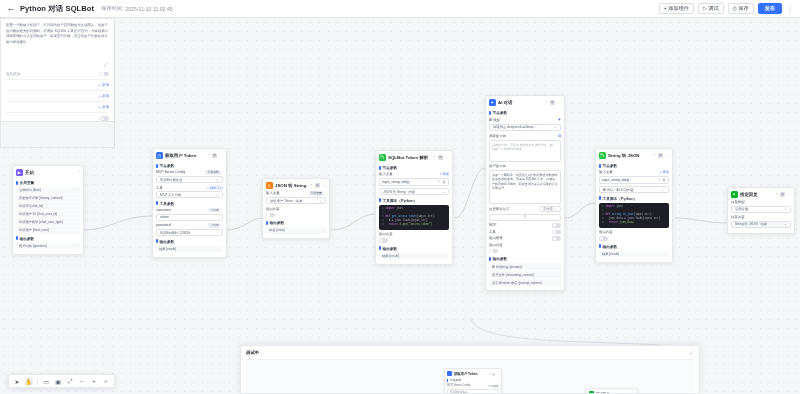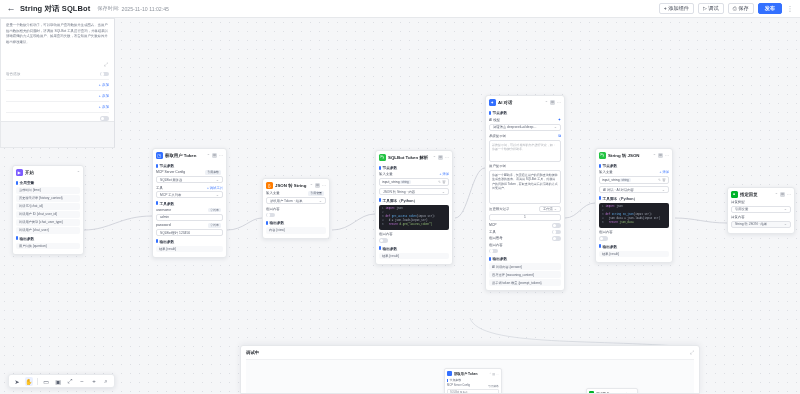--- a/index.html
+++ b/index.html
@@ -168,21 +168,21 @@
       <path d="M332,212 C352,212 358,196 375,196"></path>
       <path d="M455,200 C468,200 472,150 485,150"></path>
       <path d="M565,200 C578,200 582,185 595,185"></path>
       <path d="M675,200 C695,200 705,205 727,205"></path>
       <path d="M470,300 C480,330 600,320 700,330" stroke="#d6d9e0"></path>
     </g>
   </svg>
 
   <div class="topbar">
     <div class="back-icon">←</div>
-    <div class="app-title">String 对话 SQLBot</div>
+    <div class="app-title">Python 对话 SQLBot</div>
     <div class="save-label">保存时间:</div>
     <div class="save-time">2025-11-10 11:02:45</div>
     <div class="topbar-right">
       <div class="tb-btn">
         <span class="gl">+</span>
         <span>添加组件</span>
       </div>
       <div class="tb-btn">
         <span class="gl">▷</span>
         <span>调试</span>

